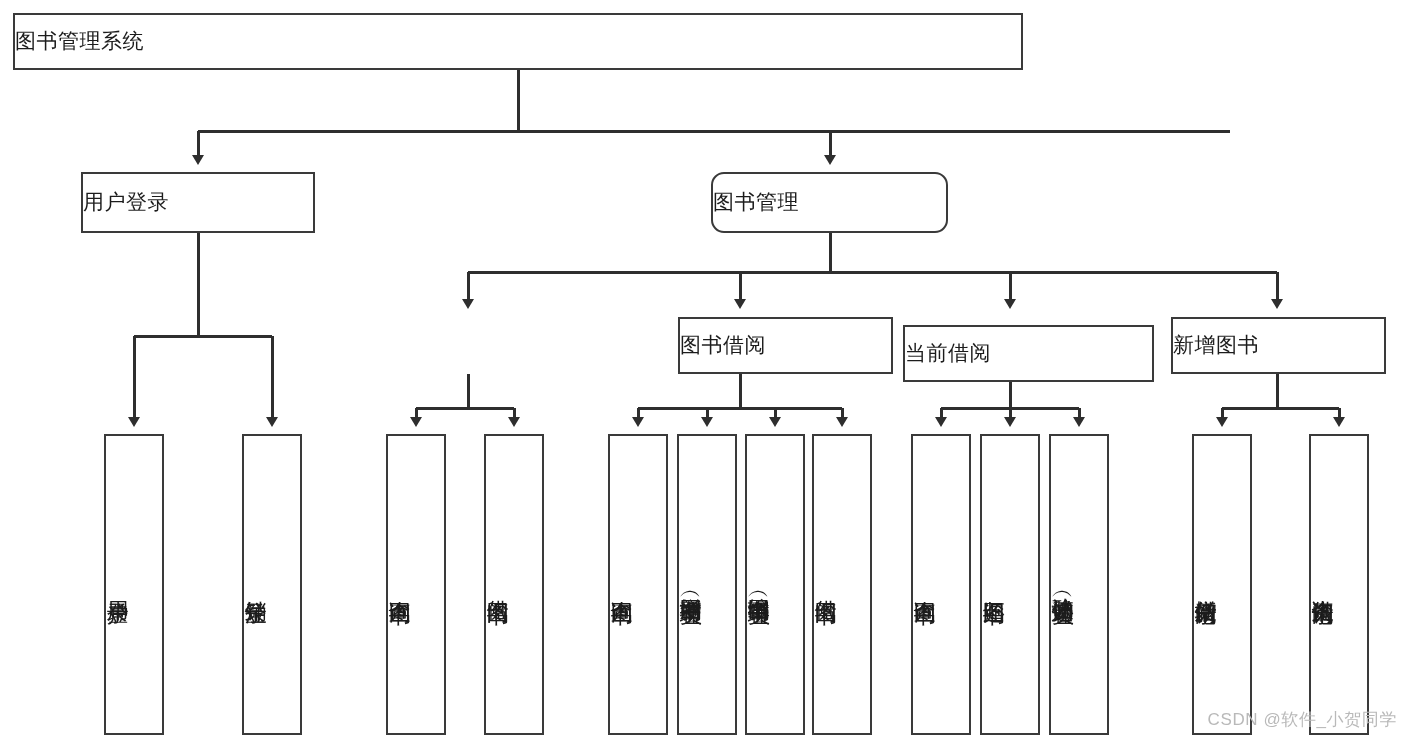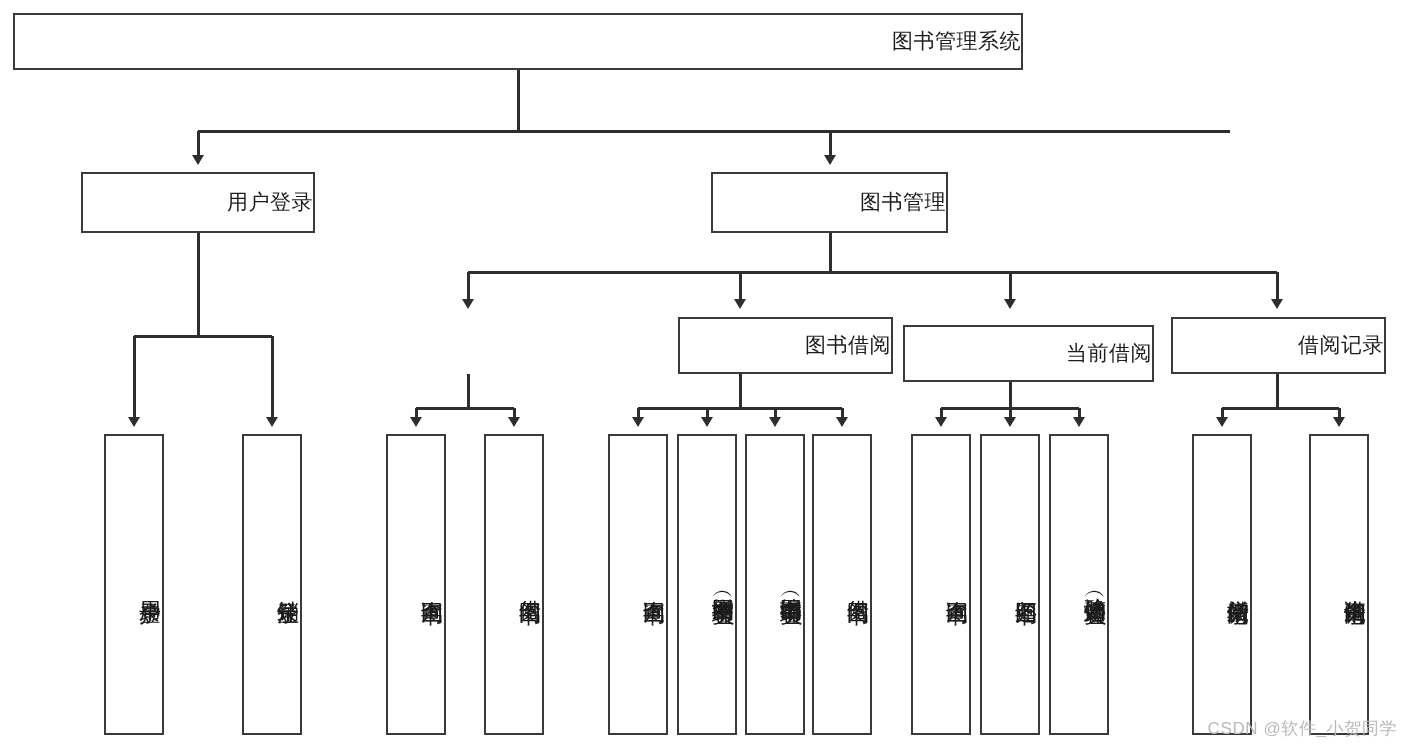--- a/index.html
+++ b/index.html
@@ -26,21 +26,21 @@
     height: 747px;
     pointer-events: none;
   }
   .node {
     position: absolute;
     box-sizing: border-box;
     border: 2px solid #3a3a3a;
     background: #ffffff;
     display: flex;
     align-items: center;
-    justify-content: flex-end;
+    justify-content: flex-start;
     color: #222222;
   }
   .node.root {
     border-width: 2px;
   }
   .node-label {
     font-size: 21px;
     line-height: 1.15;
     letter-spacing: 0.5px;
     white-space: nowrap;
@@ -50,21 +50,21 @@
     writing-mode: vertical-rl;
     text-orientation: upright;
     font-size: 22px;
     line-height: 1.08;
     letter-spacing: 1px;
     white-space: nowrap;
   }
   .watermark {
     position: absolute;
     right: 8px;
-    bottom: 7px;
+    bottom: 16px;
     font-size: 17px;
     color: #b9b9b9;
     letter-spacing: 0.6px;
     white-space: nowrap;
     user-select: none;
   }
 </style>
 </head>
 <body>
 
@@ -121,35 +121,35 @@
   </svg>
 
   <div class="node root" style="left:13px; top:13px; width:1010px; height:57px;">
     <span class="node-label">图书管理系统</span>
   </div>
 
   <div class="node" style="left:81px; top:172px; width:234px; height:61px;">
     <span class="node-label">用户登录</span>
   </div>
 
-  <div class="node" style="left:711px; top:172px; width:237px; height:61px;">
+  <div class="node" style="left:711px; top:172px; width:237px; height:61px;border-radius:13px;">
     <span class="node-label">图书管理</span>
   </div>
 
 
   <div class="node" style="left:633px; top:317px; width:215px; height:57px;margin-left:45px;">
     <span class="node-label">图书借阅</span>
   </div>
 
   <div class="node" style="left:903px; top:325px; width:251px; height:57px;">
     <span class="node-label">当前借阅</span>
   </div>
 
   <div class="node" style="left:1171px; top:317px; width:215px; height:57px;">
-    <span class="node-label">借阅记录</span>
+    <span class="node-label">新增图书</span>
   </div>
 
   <div class="node leaf" style="left:104px; top:434px; width:60px; height:301px;">
     <span class="node-label">用户登录</span>
   </div>
 
   <div class="node leaf" style="left:242px; top:434px; width:60px; height:301px;">
     <span class="node-label">注销登录</span>
   </div>
 

